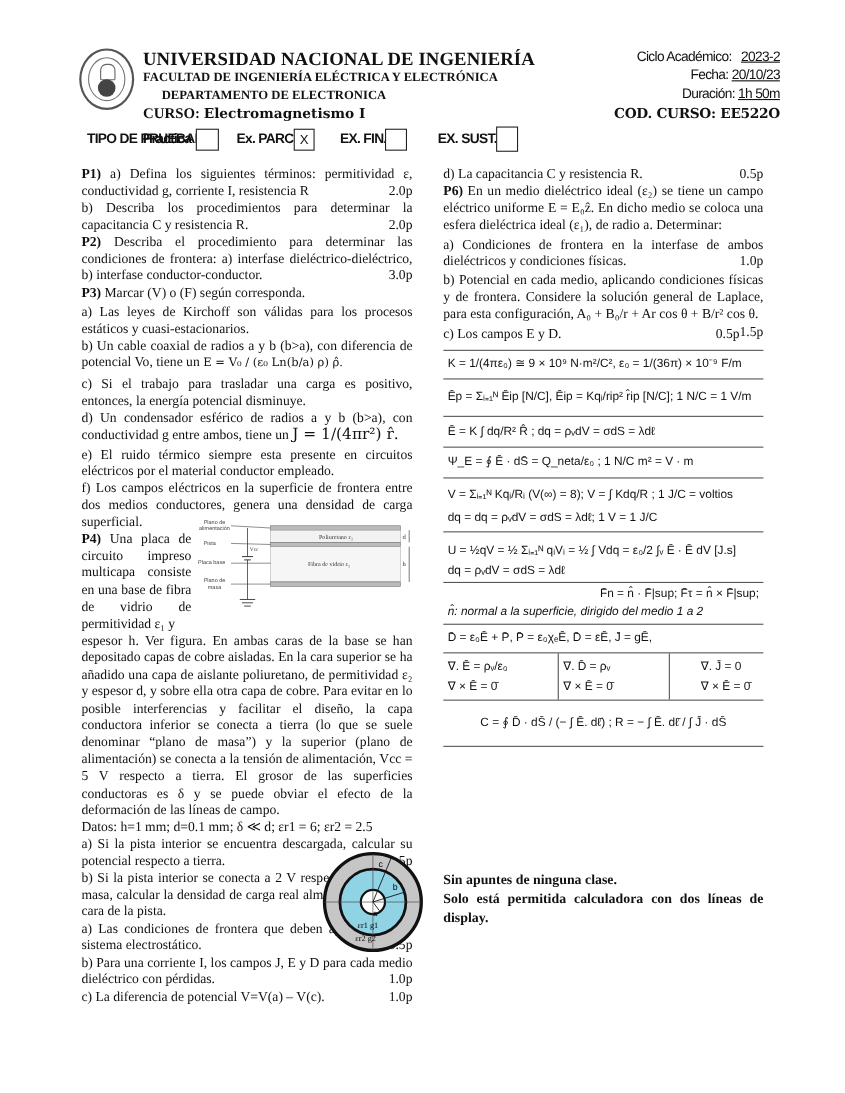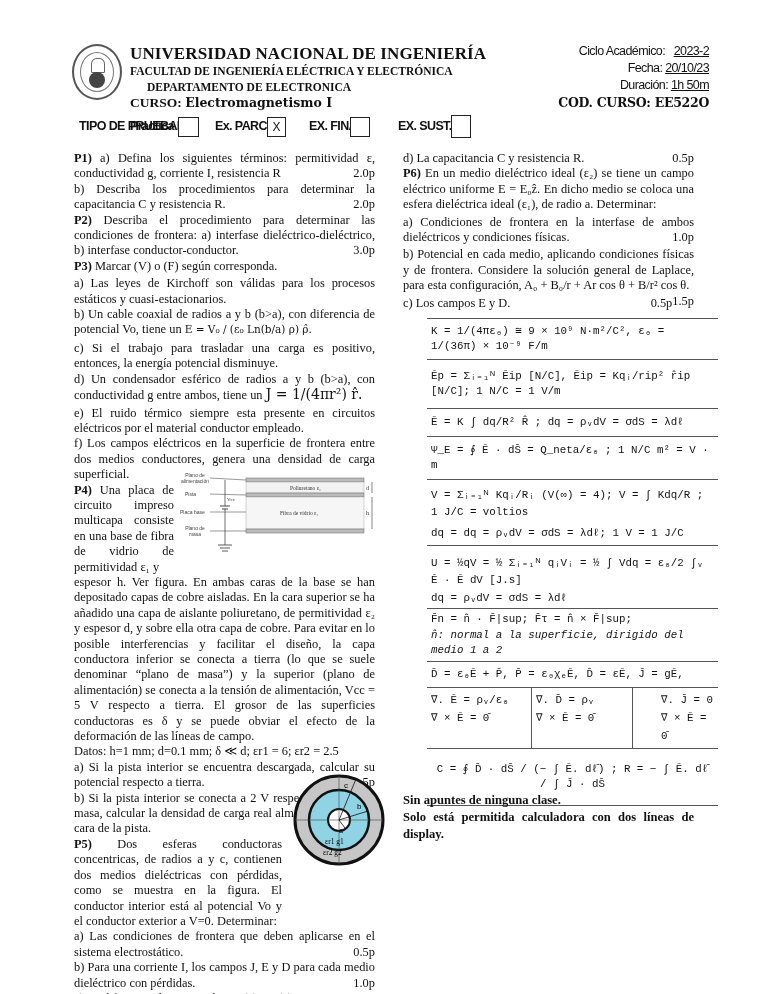--- a/index.html
+++ b/index.html
@@ -18,21 +18,21 @@
   .rh .u{text-decoration:underline;}
   .cod{right:59px;top:95px;font-size:12.5px;font-weight:bold;font-family:"DejaVu Serif",serif;letter-spacing:-0.3px;}
   .tp{top:119px;font-family:"Liberation Sans",sans-serif;font-weight:bold;font-size:12.5px;letter-spacing:-0.6px;}
   .box{border:1px solid #222;box-sizing:border-box;background:#fff;text-align:center;font-family:"Liberation Sans",sans-serif;font-size:12px;line-height:19px;}
   .col{font-size:12.4px;line-height:15.4px;text-align:justify;}
   .col p{margin:0;}
   .col b{font-weight:bold;}
   .pts{float:right;}
   .lcol{left:74px;top:151px;width:301px;}
   .rcol{left:403px;top:151px;width:291px;}
-  .ftab{left:427px;top:318px;width:291px;border-top:1.5px solid #555;font-family:Liberation Mono, monospace;font-size:10.8px;}
+  .ftab{left:403px;top:318px;width:291px;border-top:1.5px solid #555;font-family:Liberation Sans, sans-serif;font-size:10.8px;}
   .frow{border-bottom:1.5px solid #555;padding:3px 4px;line-height:15px;}
   .grid3{display:flex;border-bottom:1.5px solid #555;}
   .grid3 div{padding:3px 4px;line-height:18px;border-right:1.5px solid #555;}
   .grid3 div:last-child{border-right:none;margin-left:24px;}
   .note{left:403px;top:792px;width:291px;font-weight:bold;font-size:12.6px;line-height:17px;text-align:justify;}
   .diag4{left:180px;top:468px;width:200px;height:85px;}
   .diag5{left:292px;top:773px;width:95px;height:95px;}
   .lbl{font-family:"Liberation Sans",sans-serif;font-size:5px;color:#444;position:absolute;}
 </style>
 </head>
@@ -87,21 +87,20 @@
   <p><span>b) Un cable coaxial de radios a y b (b&gt;a), con diferencia de potencial Vo, tiene un </span><span style="font-family:'DejaVu Serif',serif;font-size:10.5px;">E = V₀ / (ε₀ Ln(b/a) ρ) ρ̂.</span></p>
   <p style="margin-top:3px;">c) Si el trabajo para trasladar una carga es positivo, entonces, la energía potencial disminuye.</p>
   <p><span>d) Un condensador esférico de radios a y b (b&gt;a), con conductividad g entre ambos, tiene un </span><span style="font-family:'DejaVu Serif',serif;font-size:14px;">J = 1/(4πr²) r̂.</span></p>
   <p style="margin-top:2px;">e) El ruido térmico siempre esta presente en circuitos eléctricos por el material conductor empleado.</p>
   <p>f) Los campos eléctricos en la superficie de frontera entre dos medios conductores, genera una densidad de carga superficial.</p>
   <p style="width:100px;"><b>P4)</b> <span>Una placa de circuito impreso multicapa consiste en una base de fibra de vidrio de permitividad ε₁ y</span></p>
   <p>espesor h. Ver figura. En ambas caras de la base se han depositado capas de cobre aisladas. En la cara superior se ha añadido una capa de aislante poliuretano, de permitividad ε₂ y espesor d, y sobre ella otra capa de cobre. Para evitar en lo posible interferencias y facilitar el diseño, la capa conductora inferior se conecta a tierra (lo que se suele denominar “plano de masa”) y la superior (plano de alimentación) se conecta a la tensión de alimentación, Vcc = 5 V respecto a tierra. El grosor de las superficies conductoras es δ y se puede obviar el efecto de la deformación de las líneas de campo.</p>
   <p>Datos: h=1 mm; d=0.1 mm; δ ≪ d; εr1 = 6; εr2 = 2.5</p>
   <p><span>a) Si la pista interior se encuentra descargada, calcular su potencial respecto a tierra.</span> <span class="pts">1.5p</span></p>
   <p><span>b) Si la pista interior se conecta a 2 V respecto al plano de masa, calcular la densidad de carga real almacenada en cada cara de la pista.</span> <span class="pts">1.5p</span></p>
-  <p style="width:208px;"><b>P5)</b> <span>Dos esferas conductoras concentricas, de radios a y c, contienen dos medios dieléctricas con pérdidas, como se muestra en la figura. El conductor interior está al potencial Vo y el conductor exterior a V=0. Determinar:</span></p>
   <p><span>a) Las condiciones de frontera que deben aplicarse en el sistema electrostático.</span> <span class="pts">0.5p</span></p>
   <p><span>b) Para una corriente I, los campos J, E y D para cada medio dieléctrico con pérdidas.</span> <span class="pts">1.0p</span></p>
   <p><span>c) La diferencia de potencial V=V(a) – V(c).</span> <span class="pts">1.0p</span></p>
 
 </div>
 
 <div class="abs diag4">
   <svg width="200" height="85" viewBox="0 0 200 85">
     <rect x="66" y="10" width="118" height="4" fill="#bbb" stroke="#666" stroke-width="0.5"></rect>
     <rect x="66" y="14" width="118" height="11" fill="#f2f2f2" stroke="#999" stroke-width="0.4"></rect>
@@ -157,25 +156,25 @@
   <p style="margin-top:2px;"><span>a) Condiciones de frontera en la interfase de ambos dieléctricos y condiciones físicas.</span> <span class="pts">1.0p</span></p>
   <p style="margin-top:2px;"><span>b) Potencial en cada medio, aplicando condiciones físicas y de frontera. Considere la solución general de Laplace, para esta configuración, A₀ + B₀/r + Ar cos θ + B/r² cos θ.</span> <span class="pts">1.5p</span></p>
   <p style="margin-top:2px;"><span>c) Los campos E y D.</span> <span class="pts">0.5p</span></p>
 </div>
 
 <div class="abs ftab">
   <div class="frow" style="padding-top:5px;padding-bottom:5px;">K = 1/(4πε₀) ≅ 9 × 10⁹ N·m²/C²,      ε₀ = 1/(36π) × 10⁻⁹ F/m</div>
   <div class="frow" style="padding-top:9px;padding-bottom:9px;">Ēp = Σᵢ₌₁ᴺ Ēip [N/C],    Ēip = Kqᵢ/rip² r̂ip [N/C];   1 N/C = 1 V/m</div>
   <div class="frow" style="padding-top:6px;padding-bottom:6px;">Ē = K ∫ dq/R² R̂ ;    dq = ρᵥdV = σdS = λdℓ</div>
   <div class="frow" style="padding-top:6px;padding-bottom:6px;">Ψ_E = ∮ Ē · dS̄ = Q_neta/ε₀ ;  1 N/C m² = V · m</div>
-  <div style="padding:7px 4px 2px;line-height:17px;">V = Σᵢ₌₁ᴺ Kqᵢ/Rᵢ   (V(∞) = 4); V = ∫ Kdq/R ;  1 J/C = voltios</div>
+  <div style="padding:7px 4px 2px;line-height:17px;">V = Σᵢ₌₁ᴺ Kqᵢ/Rᵢ   (V(∞) = 8); V = ∫ Kdq/R ;  1 J/C = voltios</div>
   <div class="frow" style="padding-top:3px;padding-bottom:4px;">dq =  dq = ρᵥdV = σdS = λdℓ;    1 V = 1 J/C</div>
   <div style="padding:9px 4px 2px;line-height:17px;">U = ½qV = ½ Σᵢ₌₁ᴺ qᵢVᵢ = ½ ∫ Vdq = ε₀/2 ∫ᵥ Ē · Ē dV  [J.s]</div>
   <div class="frow" style="padding-top:0;padding-bottom:2px;">dq = ρᵥdV = σdS = λdℓ</div>
-  <div style="padding:3px 4px 0;line-height:15px;">F̄n = n̂ · F̄|sup;  F̄τ = n̂ × F̄|sup;</div>
+  <div style="padding:3px 4px 0;line-height:15px;text-align:right;">F̄n = n̂ · F̄|sup;  F̄τ = n̂ × F̄|sup;</div>
   <div class="frow" style="font-style:italic;padding-top:1px;">n̂: normal a la superficie, dirigido del medio 1 a 2</div>
   <div class="frow" style="padding-top:5px;padding-bottom:5px;">D̄ = ε₀Ē + P̄,  P̄ = ε₀χₑĒ, D̄ = εĒ,  J̄ = gĒ,</div>
   <div class="grid3">
     <div style="width:96px;"><span>∇. Ē = ρᵥ/ε₀</span><br><span>∇ × Ē = 0̄</span></div>
     <div style="width:92px;"><span>∇. D̄ = ρᵥ</span><br><span>∇ × Ē = 0̄</span></div>
     <div style="flex:1;"><span>∇. J̄ = 0</span><br><span>∇ × Ē = 0̄</span></div>
   </div>
   <div class="frow" style="text-align:center;padding-top:13px;padding-bottom:13px;">C = ∮ D̄ · dS̄ / (− ∫ Ē. dℓ̄) ;   R = − ∫ Ē. dℓ̄ / ∫ J̄ · dS̄</div>
 </div>
 

